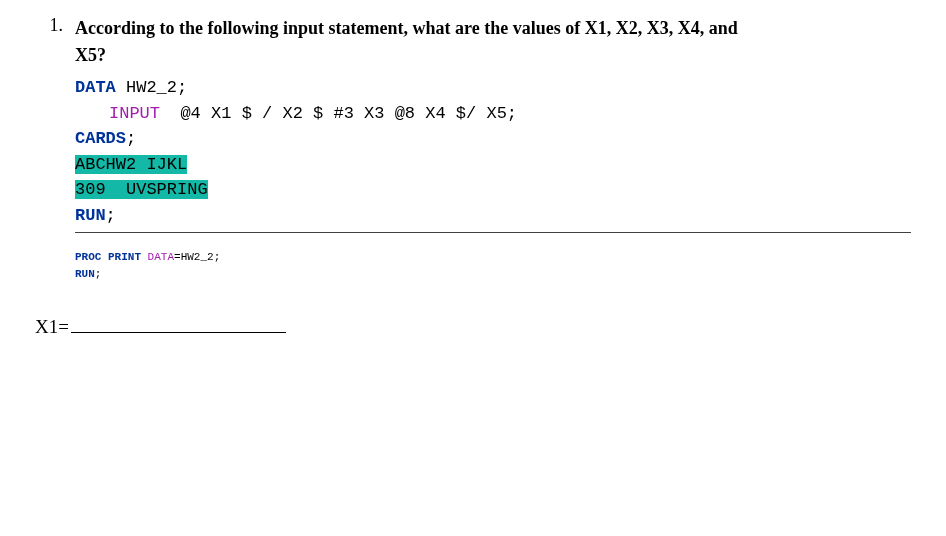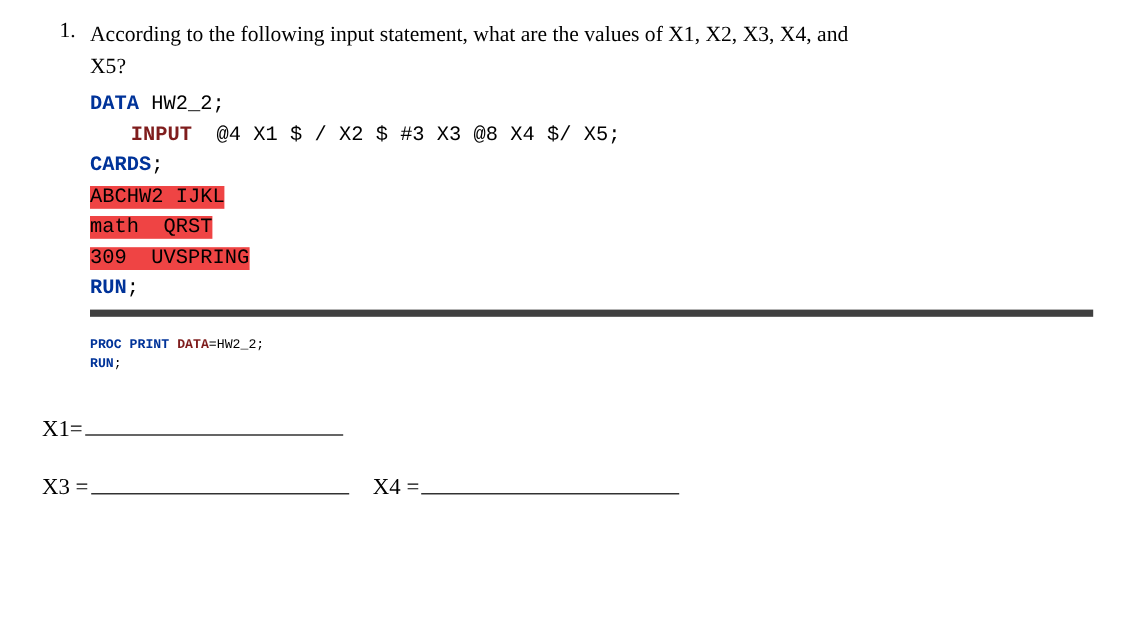--- a/index.html
+++ b/index.html
@@ -23,51 +23,52 @@
     .question-number {
       min-width: 28px;
       text-align: right;
     }
     .question-body {
       flex: 1;
     }
     .question-text {
       line-height: 1.5;
       margin-bottom: 6px;
+      font-weight: bold;
     }
     .code-block {
       font-family: "Courier New", Courier, monospace;
       font-size: 17px;
       line-height: 1.5;
       margin-top: 6px;
-      border-bottom: 6px solid #404040;
+      border-bottom: 1px solid #404040;
       padding-bottom: 4px;
     }
     .code-block-2 {
       font-family: "Courier New", Courier, monospace;
       font-size: 11px;
       line-height: 1.5;
       margin-top: 16px;
     }
     .code-line {
       white-space: pre;
     }
     .kw {
       color: #003399;
       font-weight: bold;
     }
     .ds {
       color: #000;
     }
     .inp {
-      color: #7f1d1d;
-      font-weight: bold;
+      color: #a21caf;
+      font-weight: normal;
     }
     .hl {
-      background-color: #ef4444;
+      background-color: #14b8a6;
       margin-top: 22px;
     }
     .answers-section {
       margin-top: 30px;
       font-family: "Times New Roman", Times, serif;
       font-size: 19px;
     }
     .answer-row {
       display: flex;
       align-items: baseline;
@@ -104,46 +105,34 @@
     <div class="question-text">
       <span>According to the following input statement, what are the values of X1, X2, X3, X4, and</span><br>
       <span>X5?</span>
     </div>
 
     <div class="code-block">
       <div class="code-line"><span class="kw">DATA</span><span> HW2_2</span><span class="ds">;</span></div>
       <div class="code-line indent"><span class="inp">INPUT</span><span>  @4 X1 $ / X2 $ #3 X3 @8 X4 $/ X5;</span></div>
       <div class="code-line"><span class="kw">CARDS</span><span>;</span></div>
       <div class="code-line"><span class="hl">ABCHW2 IJKL</span></div>
-      <div class="code-line"><span class="hl">math  QRST</span></div>
       <div class="code-line"><span class="hl">309  UVSPRING</span></div>
       <div class="code-line"><span class="kw">RUN</span><span>;</span></div>
     </div>
 
     <div class="code-block-2">
       <div class="code-line"><span class="kw">PROC PRINT</span><span class="inp"> DATA</span><span>=HW2_2</span><span>;</span></div>
       <div class="code-line"><span class="kw">RUN</span><span>;</span></div>
     </div>
   </div>
 </div>
 
 <div class="answers-section">
   <div class="answer-row">
     <div class="answer-pair">
       <span class="answer-label">X1=</span>
       <span class="answer-blank"></span>
     </div>
     <div class="answer-gap"></div>
   </div>
 
-  <div class="answer-row">
-    <div class="answer-pair">
-      <span class="answer-label">X3 =</span>
-      <span class="answer-blank"></span>
-    </div>
-    <div class="answer-gap"></div>
-    <div class="answer-pair">
-      <span class="answer-label">X4 =</span>
-      <span class="answer-blank"></span>
-    </div>
-  </div>
 
 </div>
 
 </body></html>

